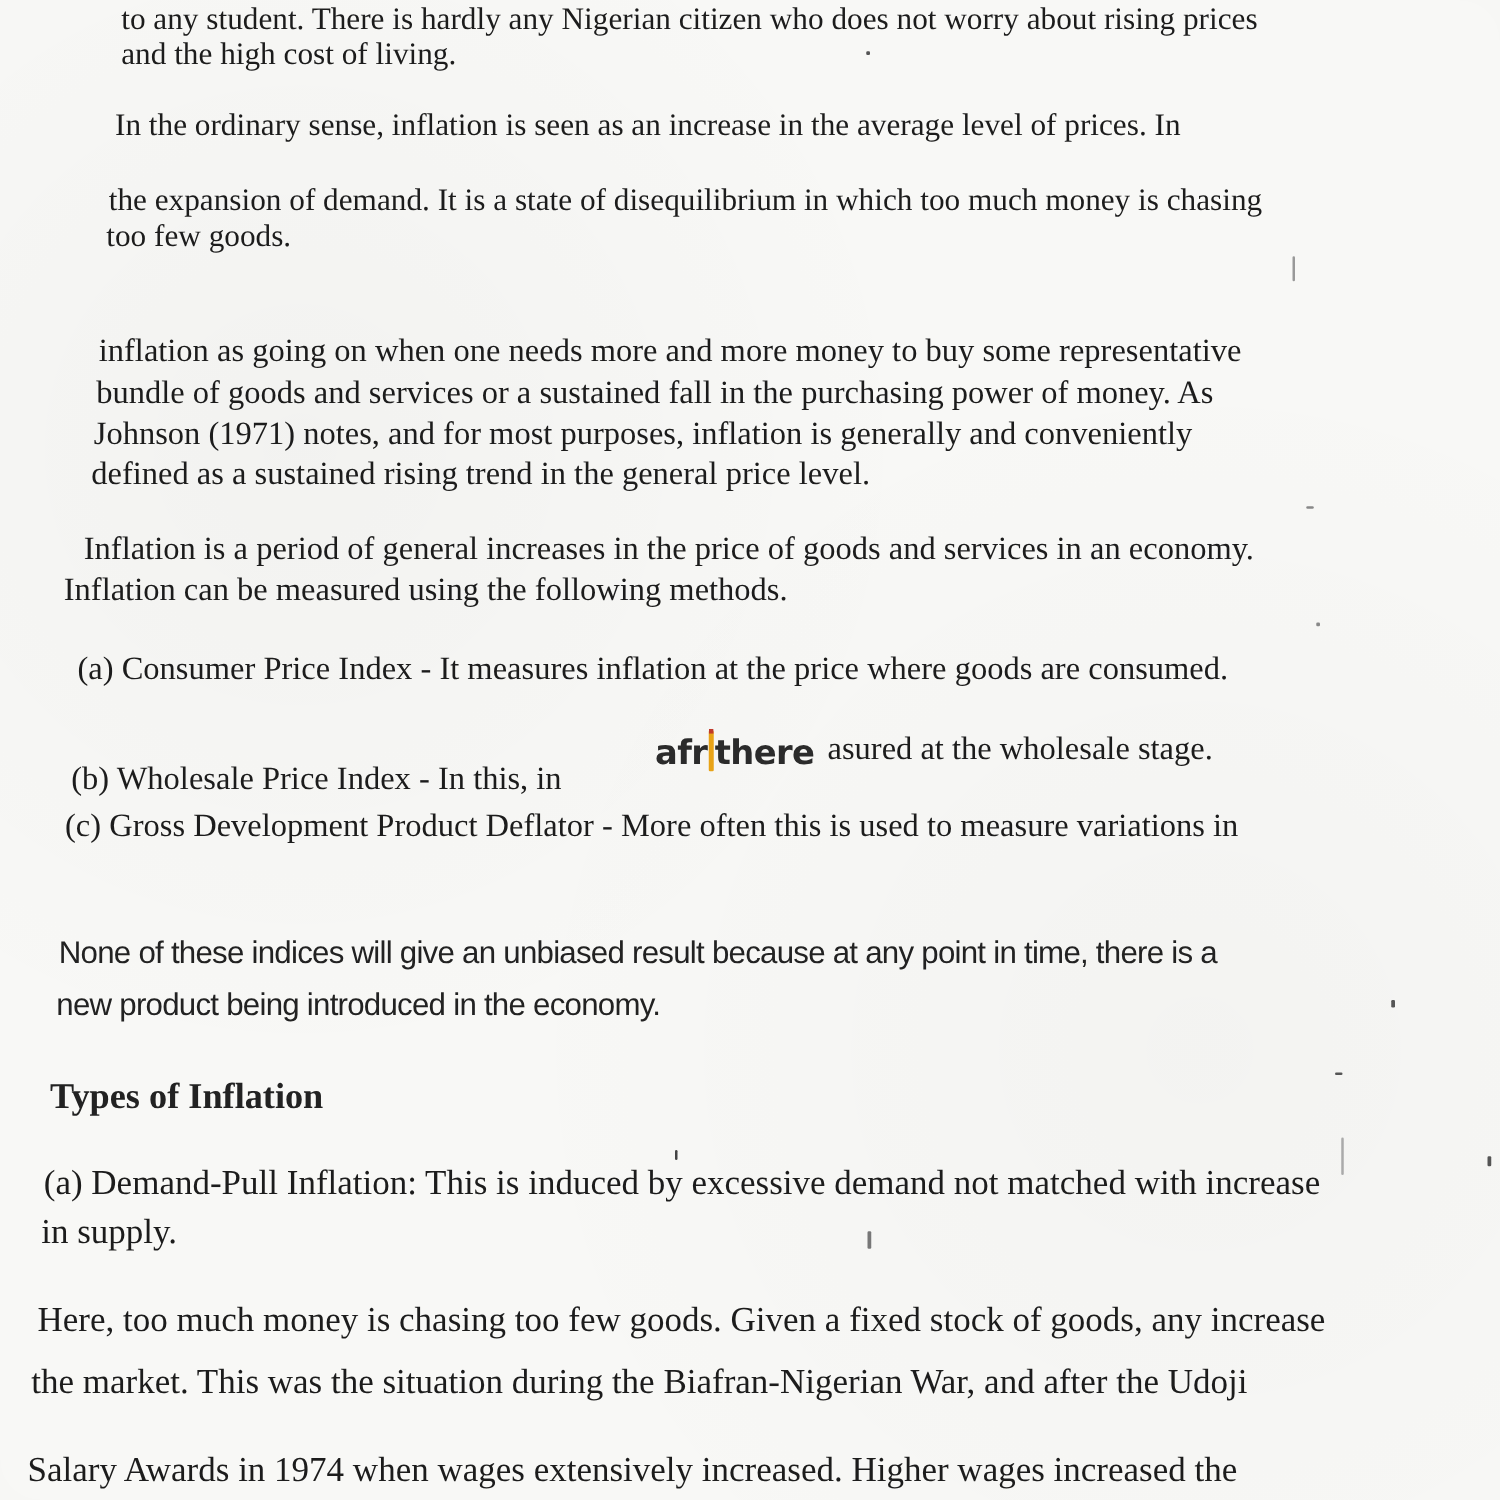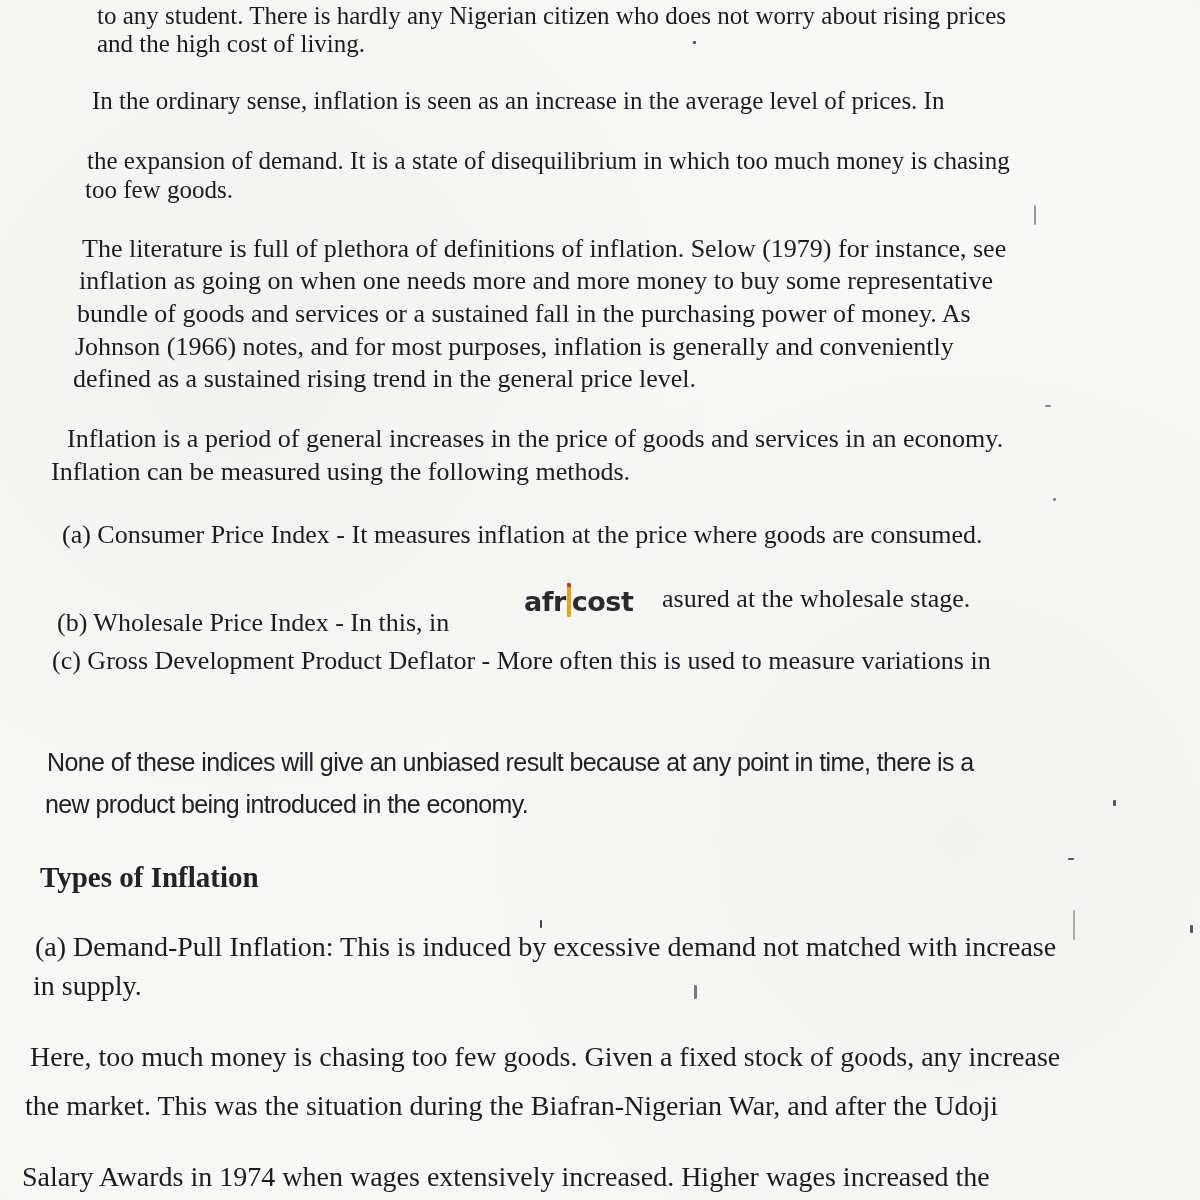--- a/index.html
+++ b/index.html
@@ -48,24 +48,23 @@
 
 <div class="page">
 
   <div class="ln s22" style="left:97px;top:2px;width:1020px;">to any student. There is hardly any Nigerian citizen who does not worry about rising prices</div>
   <div class="ln s22" style="left:97px;top:30px;">and the high cost of living.</div>
 
   <div class="ln s22" style="left:92px;top:87px;">In the ordinary sense, inflation is seen as an increase in the average level of prices. In</div>
   <div class="ln s22" style="left:87px;top:147px;">the expansion of demand. It is a state of disequilibrium in which too much money is chasing</div>
   <div class="ln s22" style="left:85px;top:176px;">too few goods.</div>
 
-  <div class="ln s24" style="left:82px;top:234px;">The literature is full of plethora of definitions of inflation. Selow (1979) for instance, see</div>
   <div class="ln s24" style="left:79px;top:266px;">inflation as going on when one needs more and more money to buy some representative</div>
   <div class="ln s24" style="left:77px;top:299px;">bundle of goods and services or a sustained fall in the purchasing power of money. As</div>
-  <div class="ln s24" style="left:75px;top:332px;">Johnson (1966) notes, and for most purposes, inflation is generally and conveniently</div>
+  <div class="ln s24" style="left:75px;top:332px;">Johnson (1971) notes, and for most purposes, inflation is generally and conveniently</div>
   <div class="ln s24" style="left:73px;top:364px;">defined as a sustained rising trend in the general price level.</div>
 
   <div class="ln s24" style="left:67px;top:424px;">Inflation is a period of general increases in the price of goods and services in an economy.</div>
   <div class="ln s24" style="left:51px;top:457px;">Inflation can be measured using the following methods.</div>
 
   <div class="ln s24" style="left:62px;top:520px;">(a) Consumer Price Index - It measures inflation at the price where goods are consumed.</div>
 
   <div class="ln s24" style="left:57px;top:608px;">(b) Wholesale Price Index - In this, in</div>
   <div class="ln s24" style="left:662px;top:584px;">asured at the wholesale stage.</div>
 
@@ -77,21 +76,21 @@
   <div class="ln heading" style="left:40px;top:861px;">Types of Inflation</div>
 
   <div class="ln s26" style="left:35px;top:931px;">(a) Demand-Pull Inflation: This is induced by excessive demand not matched with increase</div>
   <div class="ln s26" style="left:33px;top:970px;">in supply.</div>
 
   <div class="ln s26" style="left:30px;top:1041px;">Here, too much money is chasing too few goods. Given a fixed stock of goods, any increase</div>
   <div class="ln s26" style="left:25px;top:1090px;">the market. This was the situation during the Biafran-Nigerian War, and after the Udoji</div>
   <div class="ln s26" style="left:22px;top:1161px;">Salary Awards in 1974 when wages extensively increased. Higher wages increased the</div>
 
   <div class="wm">
-    <span>afr</span><span class="pencil"></span><span>cost</span>
+    <span>afr</span><span class="pencil"></span><span>there</span>
   </div>
 
   <div class="speck" style="left:693px;top:41px;width:3px;height:3px;"></div>
   <div class="speck" style="left:1034px;top:205px;width:2px;height:20px;background:#999;"></div>
   <div class="speck" style="left:1045px;top:405px;width:6px;height:2px;background:#888;"></div>
   <div class="speck" style="left:1053px;top:498px;width:3px;height:3px;background:#888;"></div>
   <div class="speck" style="left:1113px;top:800px;width:3px;height:6px;"></div>
   <div class="speck" style="left:1068px;top:858px;width:6px;height:2px;"></div>
   <div class="speck" style="left:1190px;top:925px;width:3px;height:8px;"></div>
   <div class="speck" style="left:1073px;top:910px;width:2px;height:30px;background:#aaa;"></div>

